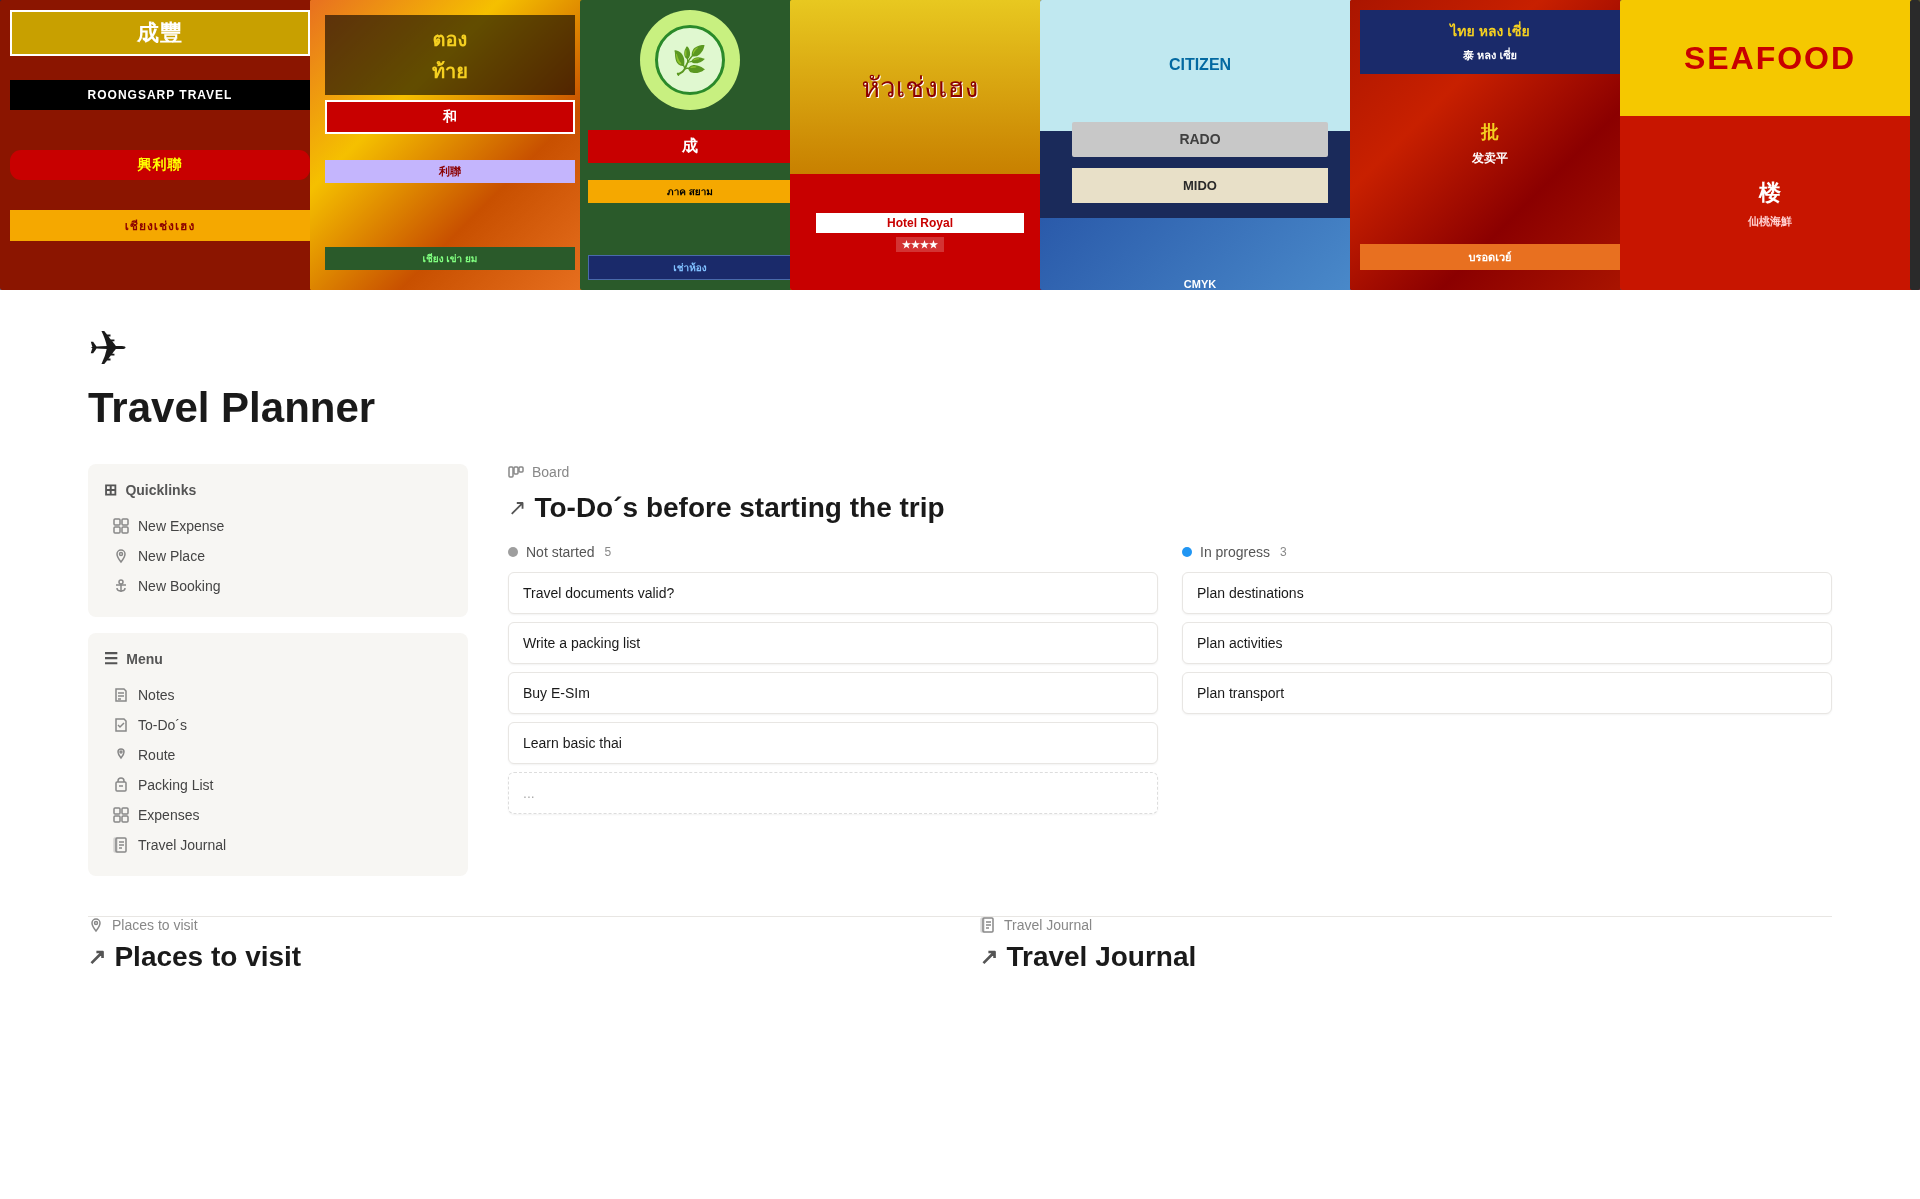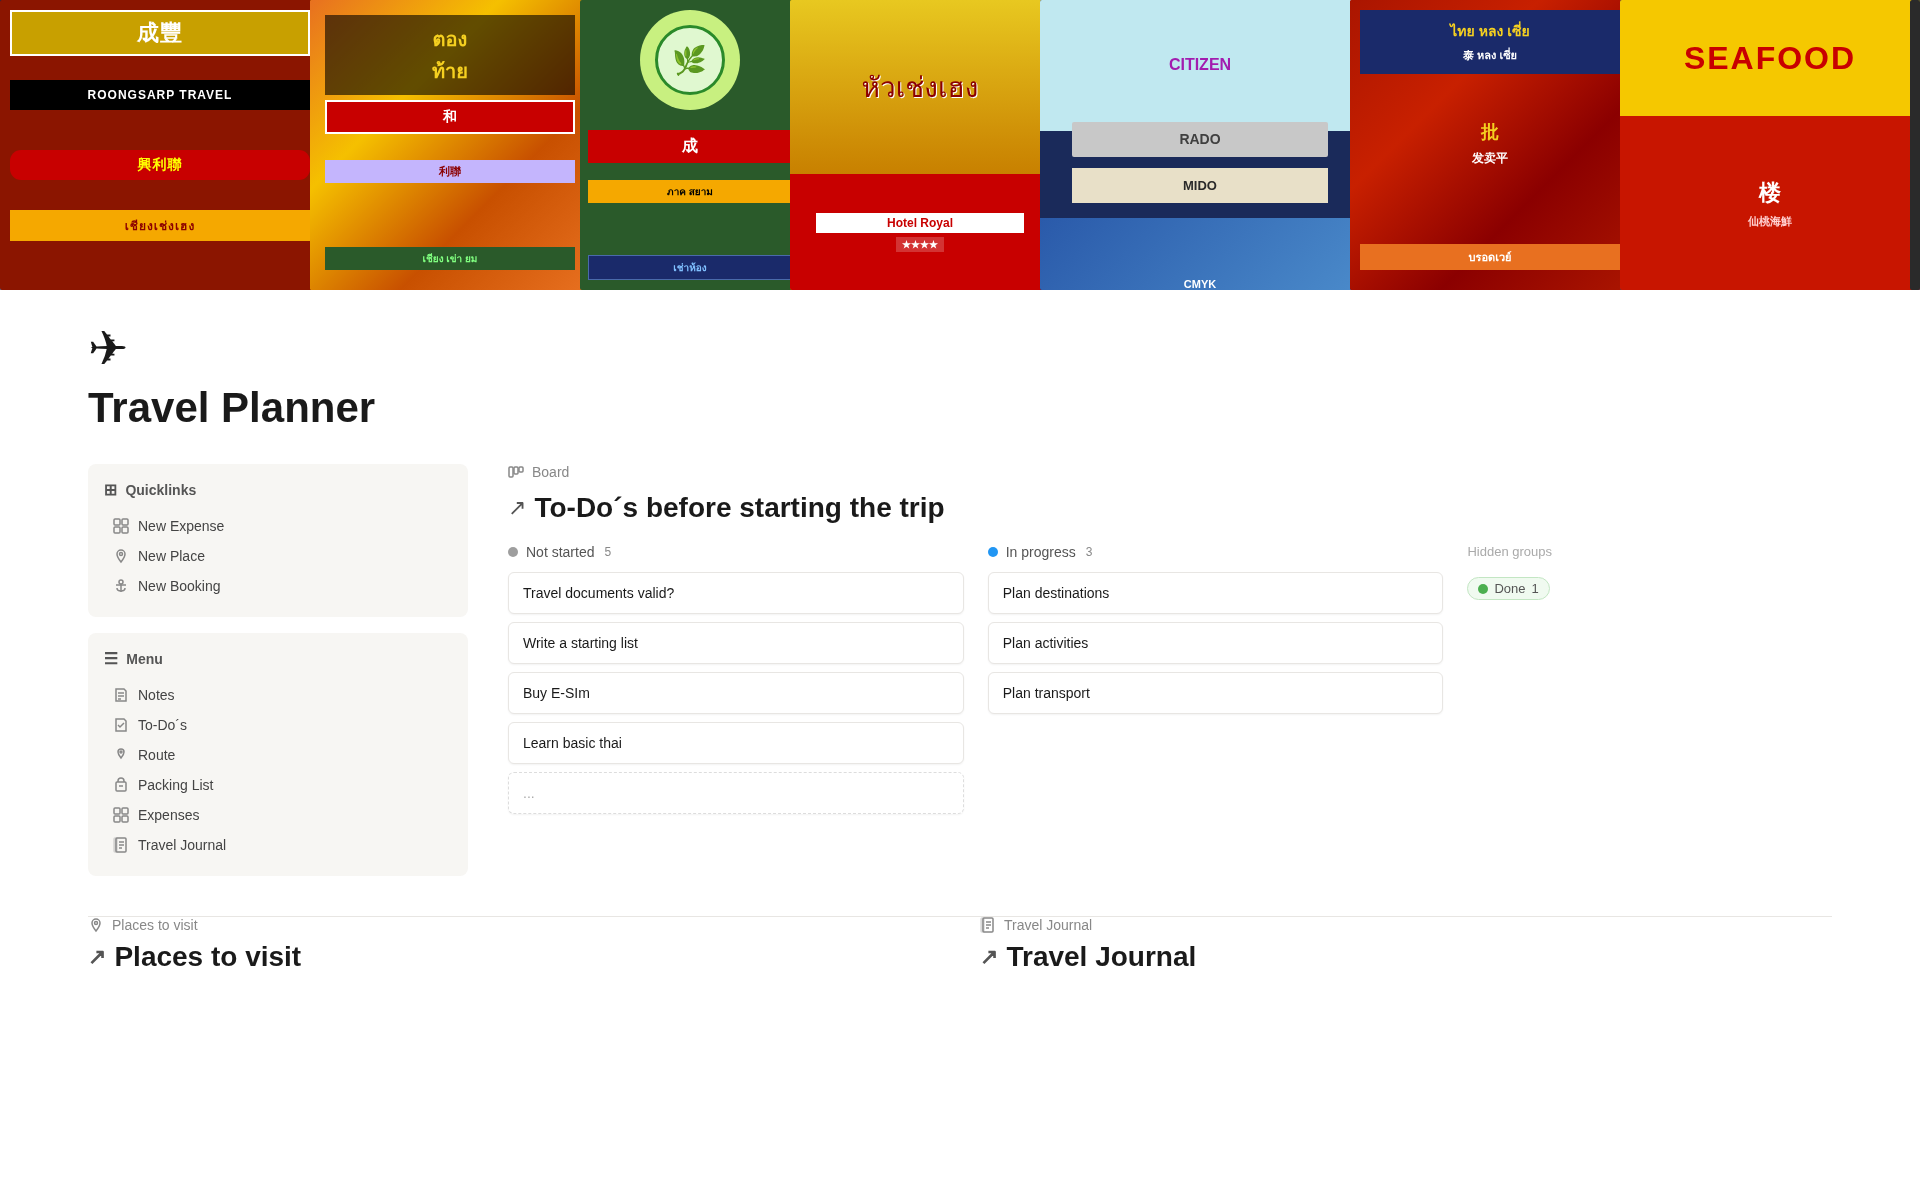--- a/index.html
+++ b/index.html
@@ -286,21 +286,21 @@
       <span style="font-size:28px;font-weight:400;color:#8B0000;text-shadow:1px 1px #fff;">หัวเช่งเฮง</span>
     </div>
     <div style="position:absolute;bottom:0;left:0;right:0;height:40%;background:#c80000;display:flex;flex-direction:column;align-items:center;justify-content:center;gap:4px;">
       <div style="background:#fff;color:#c80000;padding:3px 8px;font-size:12px;font-weight:900;width:80%;text-align:center;">Hotel Royal</div>
       <div style="background:rgba(255,255,255,0.2);color:#fff;padding:2px 6px;font-size:10px;">★★★★</div>
     </div>
   </div>
 
   <div class="h-block" style="left:1040px;top:0;width:320px;height:100%;background:#1a2a5a;">
     <div style="position:absolute;top:0;left:0;right:0;height:45%;background:#c0e8f0;display:flex;align-items:center;justify-content:center;">
-      <div style="font-size:16px;font-weight:900;color:#a21caf;">CITIZEN</div>
+      <div style="font-size:16px;font-weight:900;color:#0369a1;">CITIZEN</div>
     </div>
     <div style="position:absolute;top:42%;left:10%;right:10%;height:12%;background:#c8c8c8;border-radius:2px;display:flex;align-items:center;justify-content:center;">
       <span style="font-size:14px;font-weight:700;color:#404040;">RADO</span>
     </div>
     <div style="position:absolute;top:58%;left:10%;right:10%;height:12%;background:#e8e0c8;display:flex;align-items:center;justify-content:center;">
       <span style="font-size:13px;font-weight:900;color:#2a2a2a;">MIDO</span>
     </div>
     <div style="position:absolute;bottom:0;left:0;right:0;height:25%;background:linear-gradient(135deg,#2a5aaa,#4a8aca);display:flex;align-items:flex-end;justify-content:center;">
       <span style="font-size:11px;color:#fff;font-weight:700;">CMYK</span>
     </div>
@@ -474,49 +474,37 @@
 
     <div class="kanban-board">
 
       <div class="kanban-col">
         <div class="kanban-col-header">
           <span class="status-dot grey"></span>
           <span>Not started</span>
           <span class="badge">5</span>
         </div>
         <div class="kanban-card">Travel documents valid?</div>
-        <div class="kanban-card">Write a starting list</div>
+        <div class="kanban-card">Write a packing list</div>
         <div class="kanban-card">Buy E-SIm</div>
         <div class="kanban-card">Learn basic thai</div>
         <div class="kanban-card" style="color:#aaa;background:#fff;border:1px dashed #ddd;">...</div>
       </div>
 
       <div class="kanban-col">
         <div class="kanban-col-header">
           <span class="status-dot blue"></span>
           <span>In progress</span>
           <span class="badge">3</span>
         </div>
         <div class="kanban-card">Plan destinations</div>
         <div class="kanban-card">Plan activities</div>
         <div class="kanban-card">Plan transport</div>
       </div>
 
-      <div class="kanban-col" style="flex:0.8;">
-        <div class="kanban-col-header">
-          <span class="hidden-groups">Hidden groups</span>
-        </div>
-        <div style="margin-top: 4px;">
-          <span class="done-badge">
-            <span class="status-dot green"></span>
-            <span>Done</span>
-            <span>1</span>
-          </span>
-        </div>
-      </div>
 
     </div>
   </div>
 </div>
 
 <hr class="divider">
 
 <div class="bottom-sections">
 
   <div class="bottom-section">

